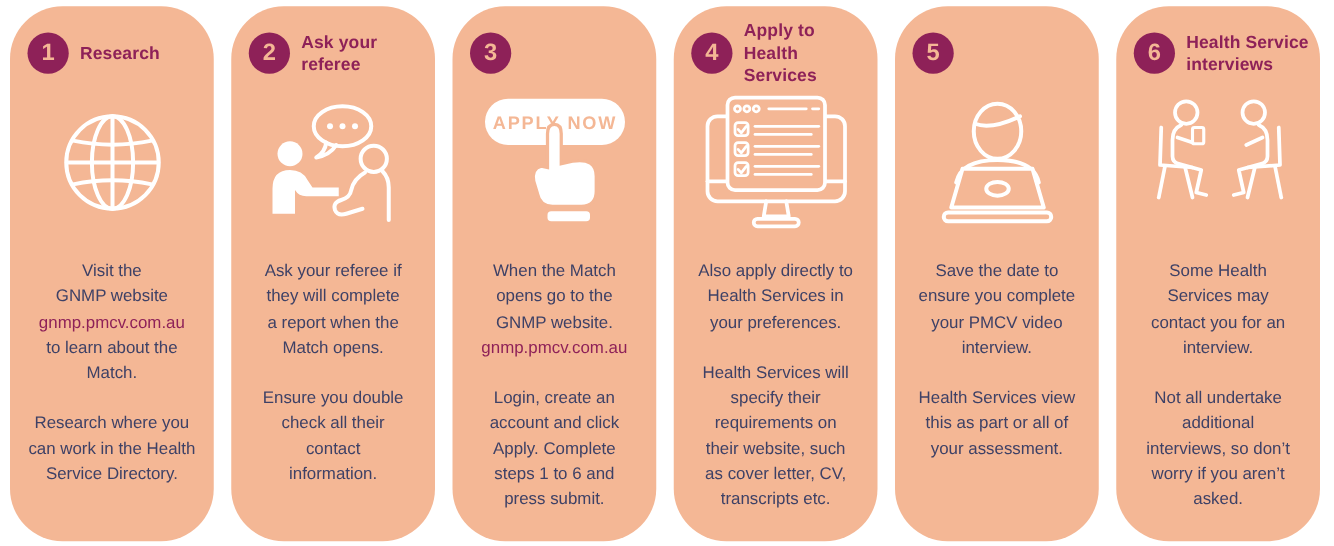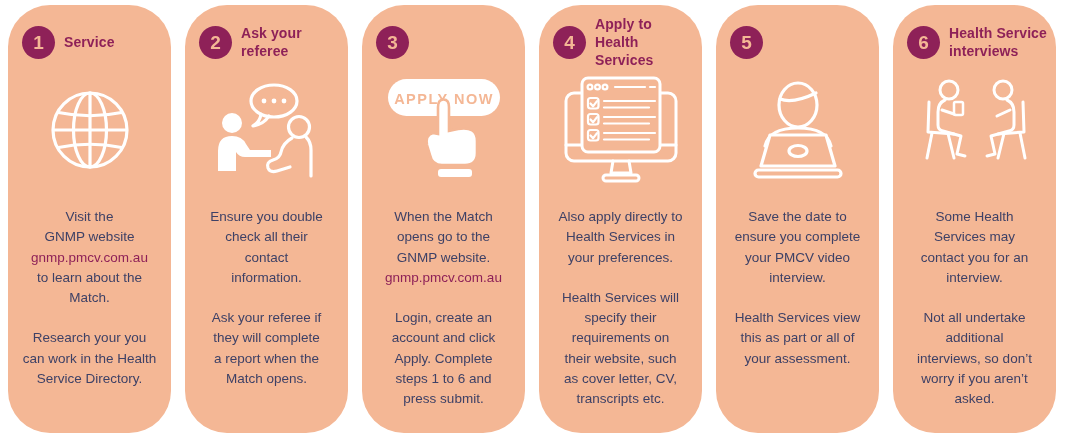--- a/index.html
+++ b/index.html
@@ -35,39 +35,39 @@
   .url{display:block;color:#8E2158;font-weight:normal;}
 </style>
 </head>
 <body>
 
 <div class="cards">
 
   <div class="card">
     <div class="card-header">
       <div class="num-badge">1</div>
-      <div class="step-title">Service</div>
+      <div class="step-title">Research</div>
     </div>
     <div class="icon-wrap">
       <svg width="104" height="104" viewBox="0 0 104 104">
         <g stroke="#FFFFFF" stroke-width="3.2" fill="none" stroke-linecap="round">
           <circle cx="52" cy="52" r="37"></circle>
           <ellipse cx="52" cy="52" rx="16.5" ry="37"></ellipse>
           <line x1="52" y1="15" x2="52" y2="89"></line>
           <line x1="15.5" y1="52" x2="88.5" y2="52"></line>
           <path d="M20.5,34.5 Q52,41 83.5,34.5"></path>
           <path d="M20.5,69.5 Q52,63 83.5,69.5"></path>
         </g>
       </svg>
     </div>
     <div class="card-body">
       <p><span>Visit the
 GNMP website</span><span class="url">gnmp.pmcv.com.au</span><span>to learn about the
 Match.</span></p>
-      <p>Research your you
+      <p>Research where you
 can work in the Health
 Service Directory.</p>
     </div>
   </div>
 
   <div class="card">
     <div class="card-header">
       <div class="num-badge">2</div>
       <div class="step-title">Ask your
 referee</div>
@@ -82,28 +82,28 @@
           <path d="M81,61 Q72,66 70,75 Q69,81 62,83 Q55,85 57,91 Q59,96 66,94 L79,90"></path>
         </g>
         <circle cx="53" cy="24" r="2.4" fill="#FFFFFF"></circle>
         <circle cx="63" cy="24" r="2.4" fill="#FFFFFF"></circle>
         <circle cx="73" cy="24" r="2.4" fill="#FFFFFF"></circle>
         <circle cx="21" cy="46" r="10" fill="#FFFFFF"></circle>
         <path d="M7,94 L7,74 Q7,59 21,59 Q31,59 35,67 L39,73 L60,73 L60,80 L34,80 Q28,80 25,75 L25,94 Z" fill="#FFFFFF"></path>
       </svg>
     </div>
     <div class="card-body">
+      <p>Ask your referee if
+they will complete
+a report when the
+Match opens.</p>
       <p>Ensure you double
 check all their
 contact
 information.</p>
-      <p>Ask your referee if
-they will complete
-a report when the
-Match opens.</p>
     </div>
   </div>
 
   <div class="card">
     <div class="card-header">
       <div class="num-badge">3</div>
     </div>
     <div class="icon-wrap">
       <svg width="124" height="118" viewBox="0 0 124 118">
         <rect x="6" y="8" width="112" height="37" rx="18.5" fill="#FFFFFF"></rect>

